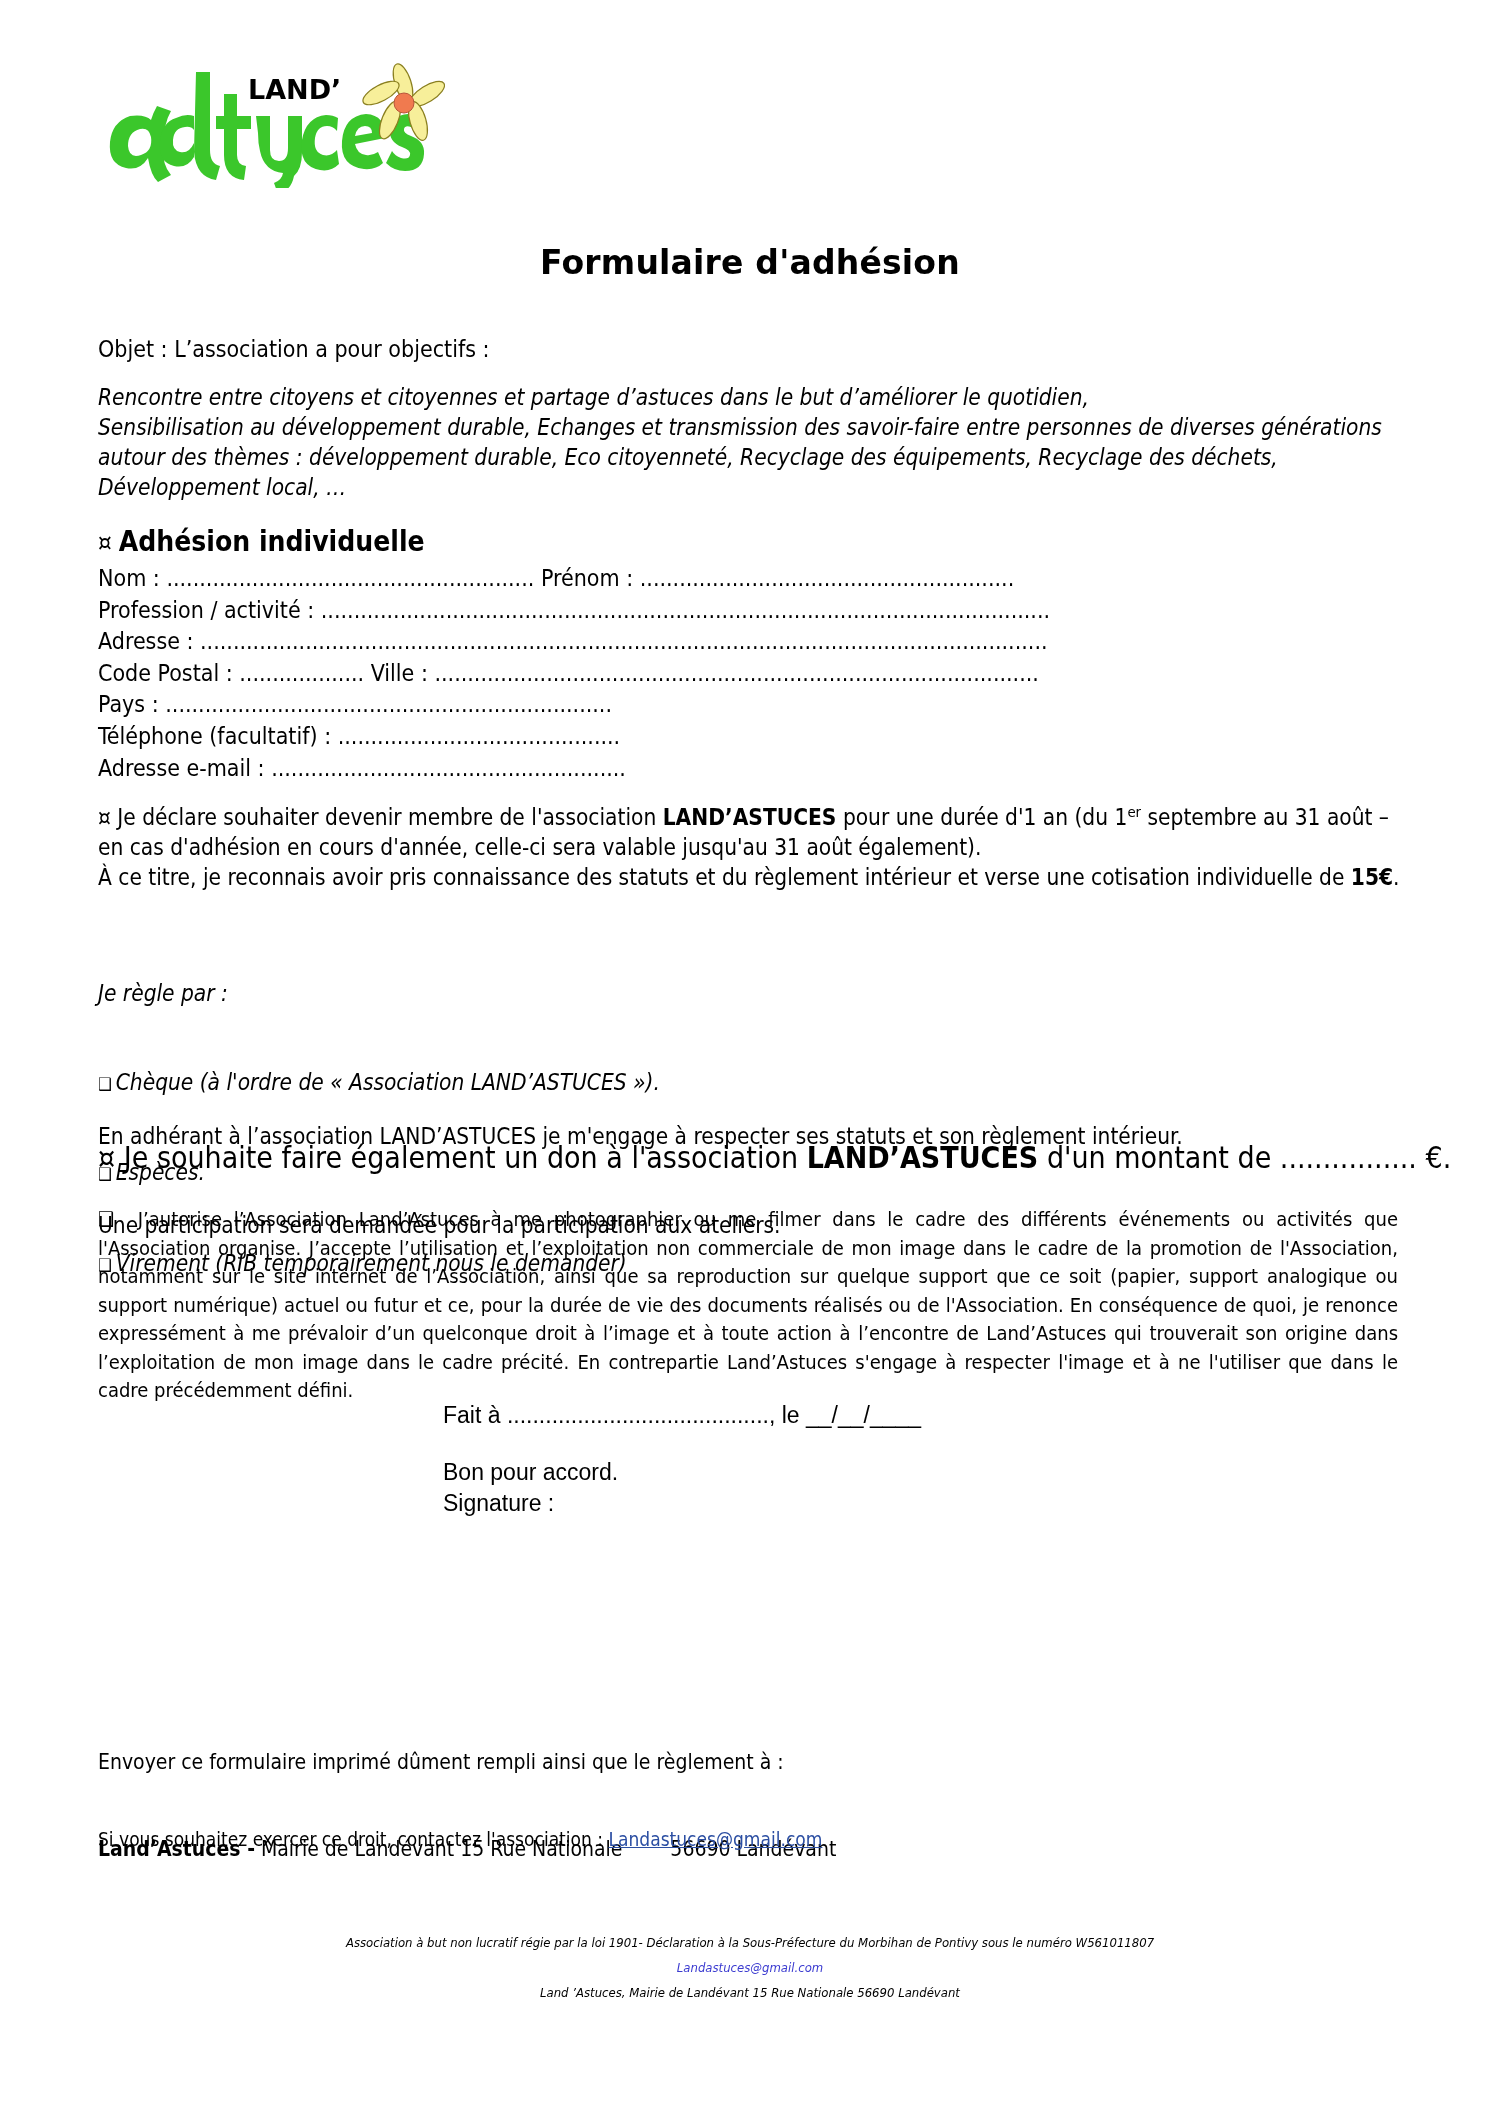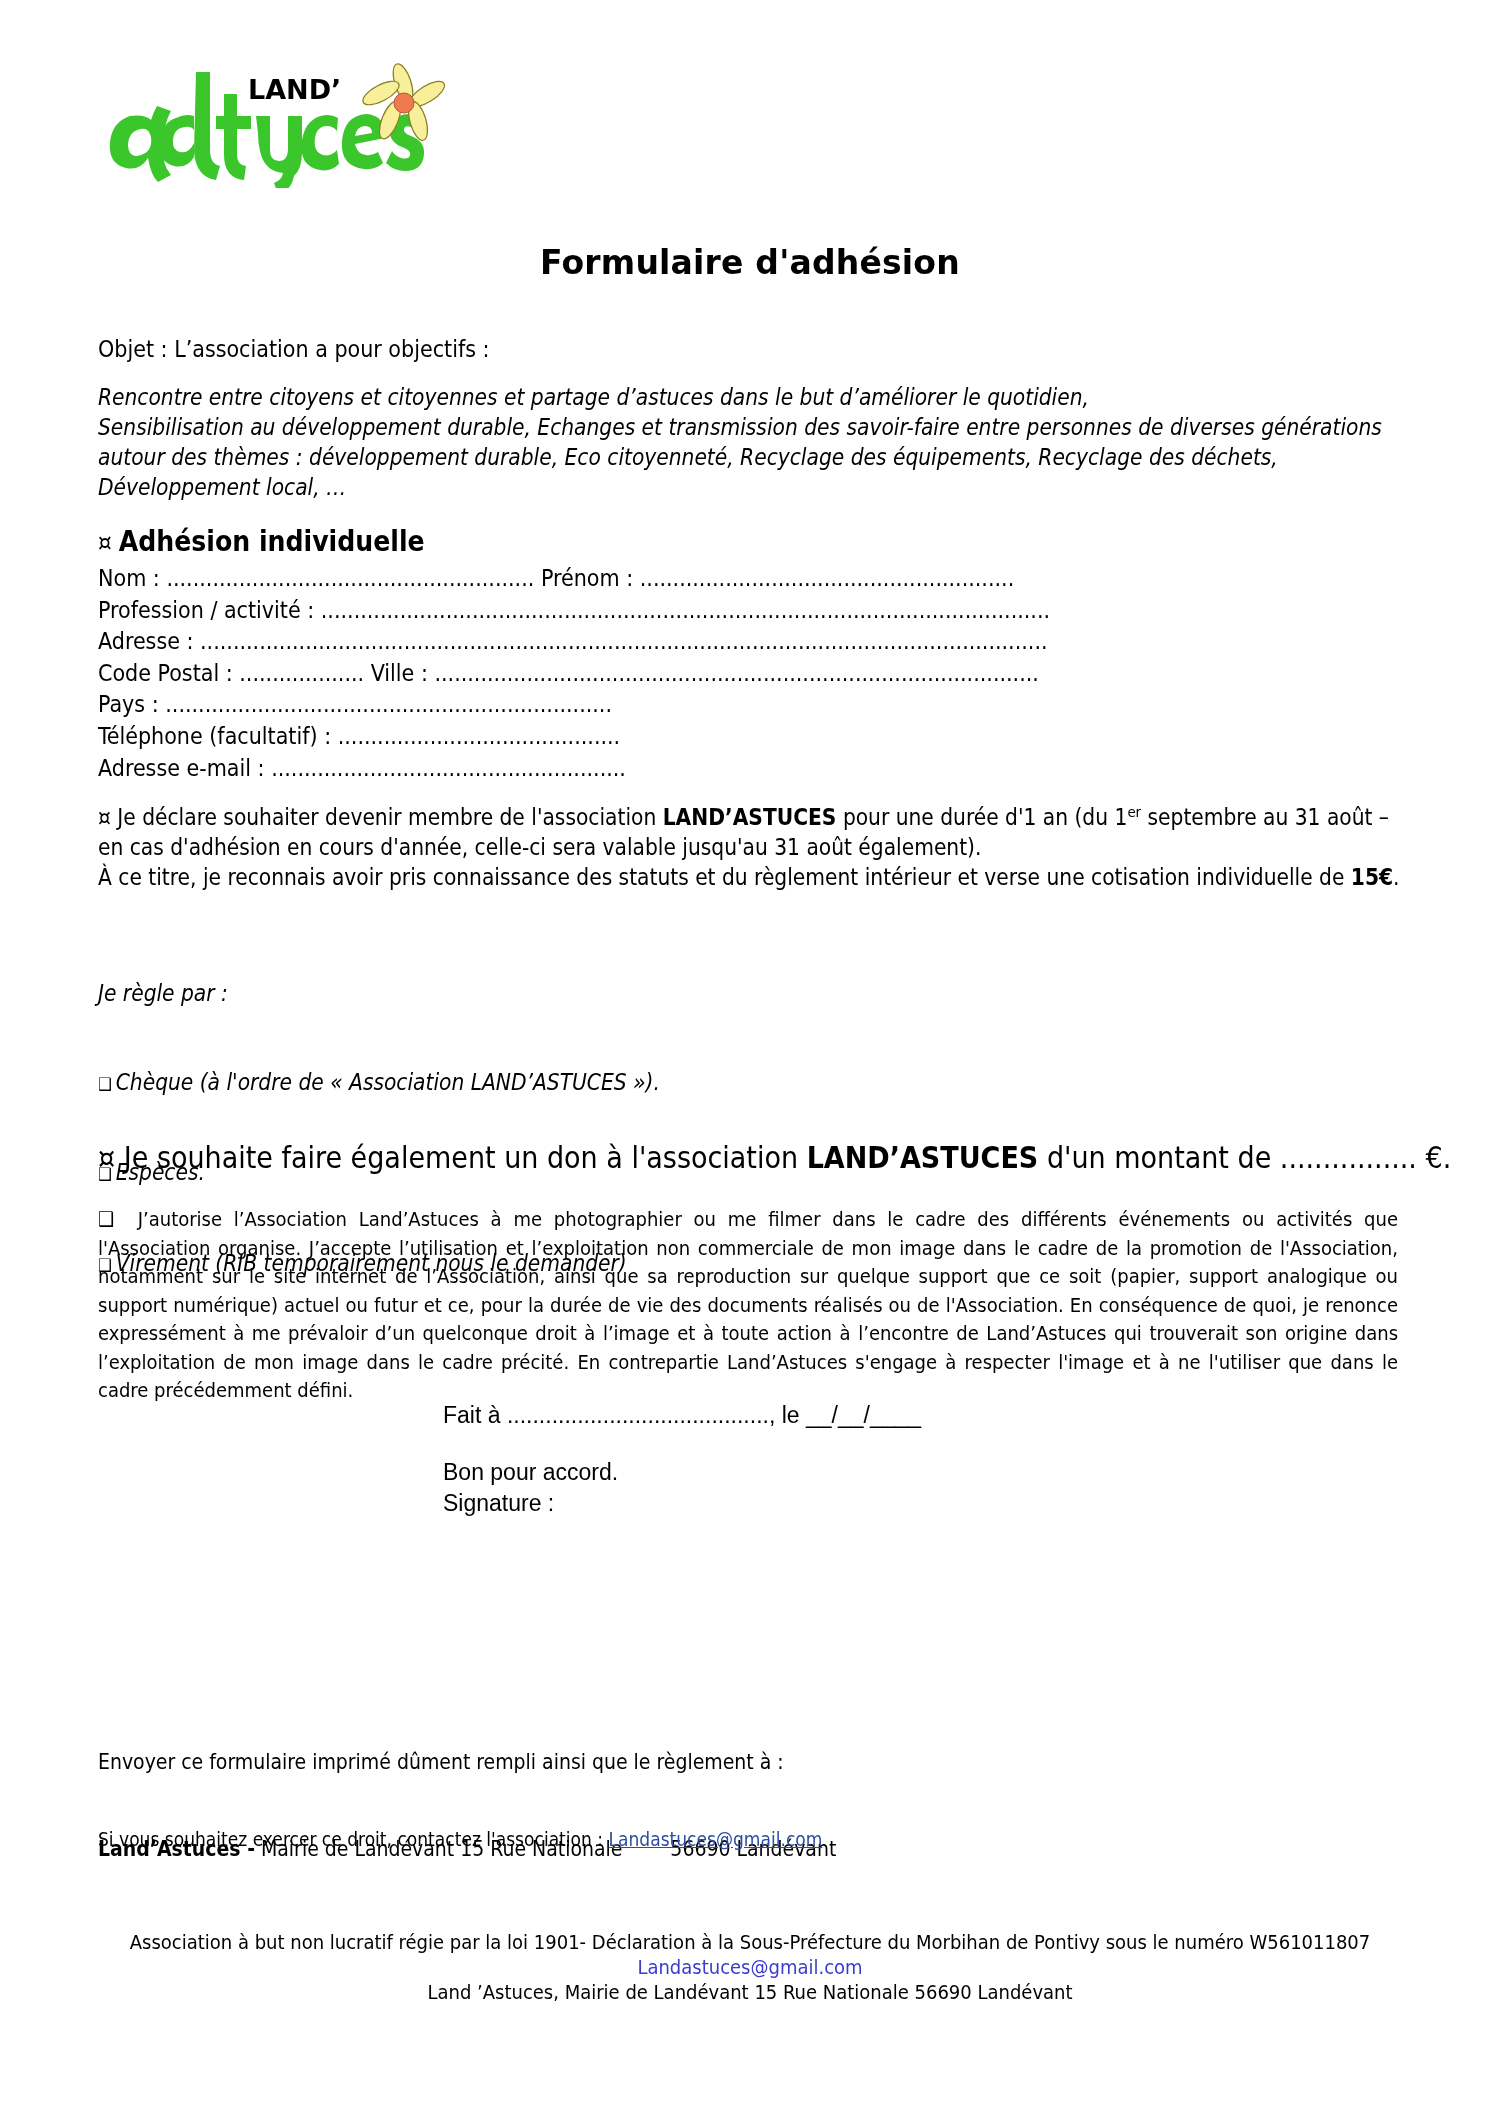--- a/index.html
+++ b/index.html
@@ -169,21 +169,22 @@
     text-decoration: underline;
   }
 
   .footer {
     position: absolute;
     left: 0;
     top: 1930px;
     width: 1500px;
     text-align: center;
     font-family: "DejaVu Sans Condensed", "Liberation Sans Narrow", "Liberation Sans", sans-serif;
-    font-size: 20px;
+    font-style: italic;
+    font-size: 13px;
     line-height: 25px;
   }
   .footer .mail {
     color: #3b3bd0;
   }
 </style>
 </head>
 <body>
 
 <div class="page">
@@ -248,20 +249,24 @@
 <span>en cas d'adhésion en cours d'année, celle-ci sera valable jusqu'au 31 août également).</span>
 <span>À ce titre, je reconnais avoir pris connaissance des statuts et du règlement intérieur et verse une cotisation individuelle de </span><b>15€</b><span>.</span></div>
 
   <div class="tb payment">
     <div>Je règle par :</div>
     <div><span class="cbx">❑</span><span>Chèque (à l'ordre de « Association LAND’ASTUCES »).</span></div>
     <div><span class="cbx">❑</span><span>Espèces.</span></div>
     <div><span class="cbx">❑</span><span>Virement (RIB temporairement nous le demander)</span></div>
   </div>
 
+  <div class="tb engage">
+    <div>En adhérant à l’association LAND’ASTUCES je m'engage à respecter ses statuts et son règlement intérieur.</div>
+    <div>Une participation sera demandée pour la participation aux ateliers.</div>
+  </div>
 
   <div class="tb don"><span>¤</span> <span>Je souhaite faire également un don à l'association </span><b>LAND’ASTUCES</b><span> d'un montant de ................ €.</span></div>
 
   <div class="tb autorise"><span class="bigbox">❑</span>&nbsp;&nbsp;<span>J’autorise l’Association Land’Astuces à me photographier ou me filmer dans le cadre des différents événements ou activités que l'Association organise. J’accepte l’utilisation et l’exploitation non commerciale de mon image dans le cadre de la promotion de l'Association, notamment sur le site internet de l’Association, ainsi que sa reproduction sur quelque support que ce soit (papier, support analogique ou support numérique) actuel ou futur et ce, pour la durée de vie des documents réalisés ou de l'Association. En conséquence de quoi, je renonce expressément à me prévaloir d’un quelconque droit à l’image et à toute action à l’encontre de Land’Astuces qui trouverait son origine dans l’exploitation de mon image dans le cadre précité. En contrepartie Land’Astuces s'engage à respecter l'image et à ne l'utiliser que dans le cadre précédemment défini.</span></div>
 
   <div class="signature-block">
     <div>Fait à ........................................., le __/__/____</div>
     <span class="gap"></span>
     <div>Bon pour accord.</div>
     <div>Signature :</div>

